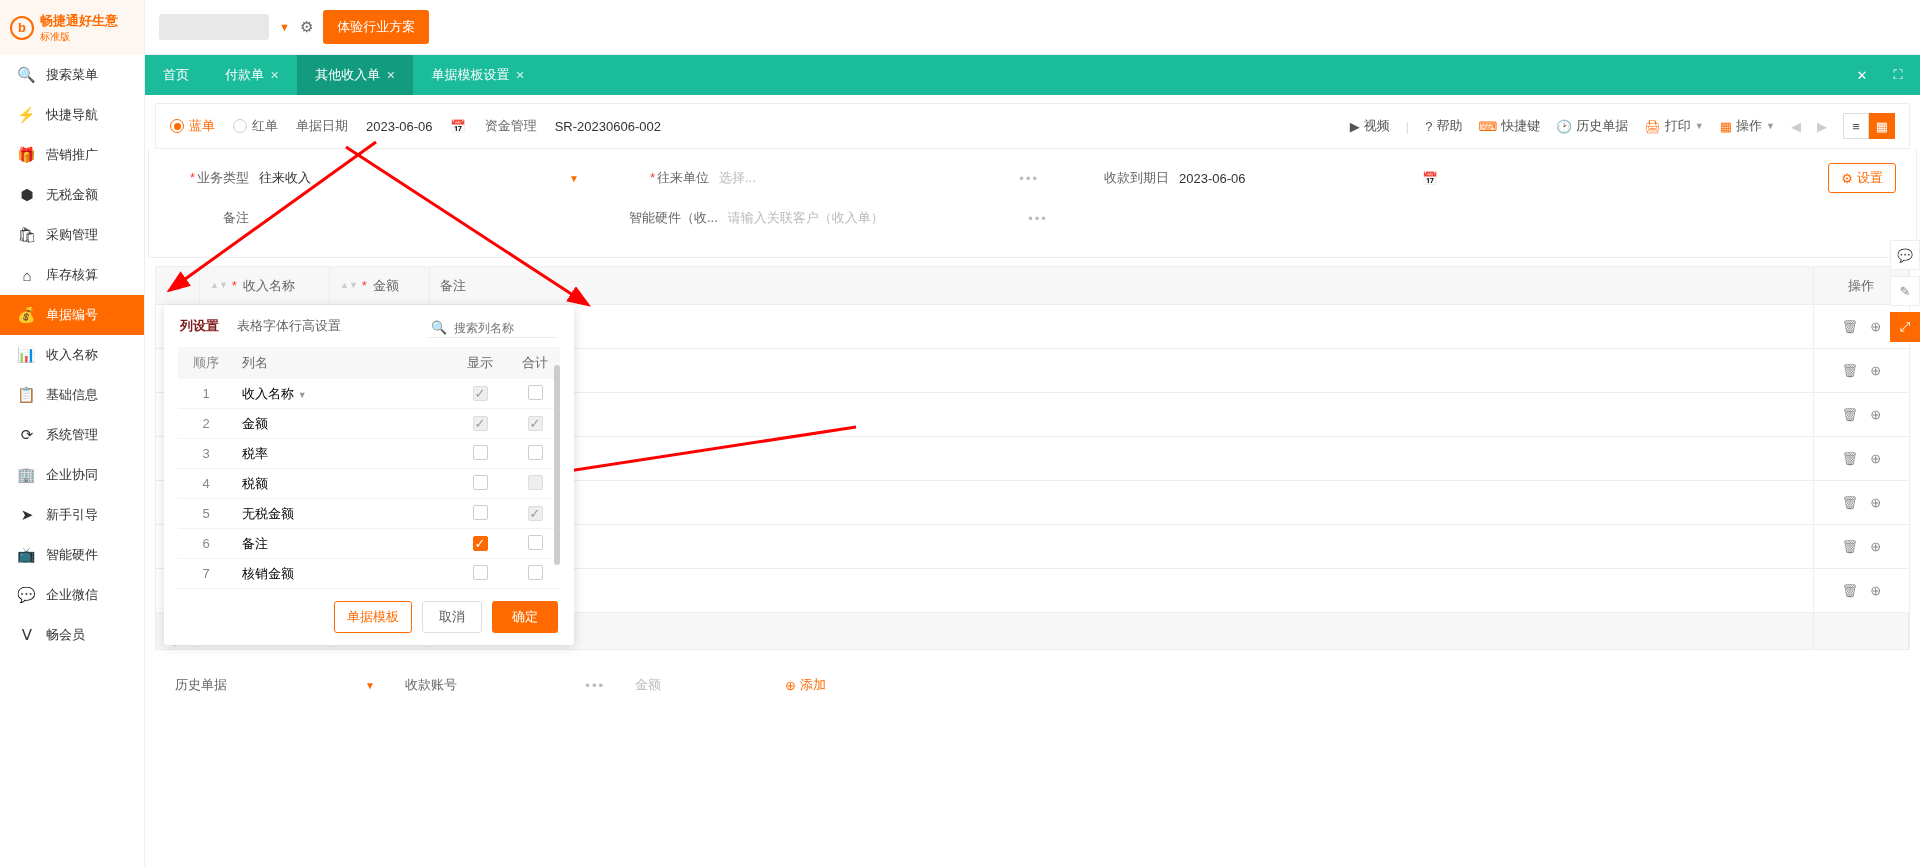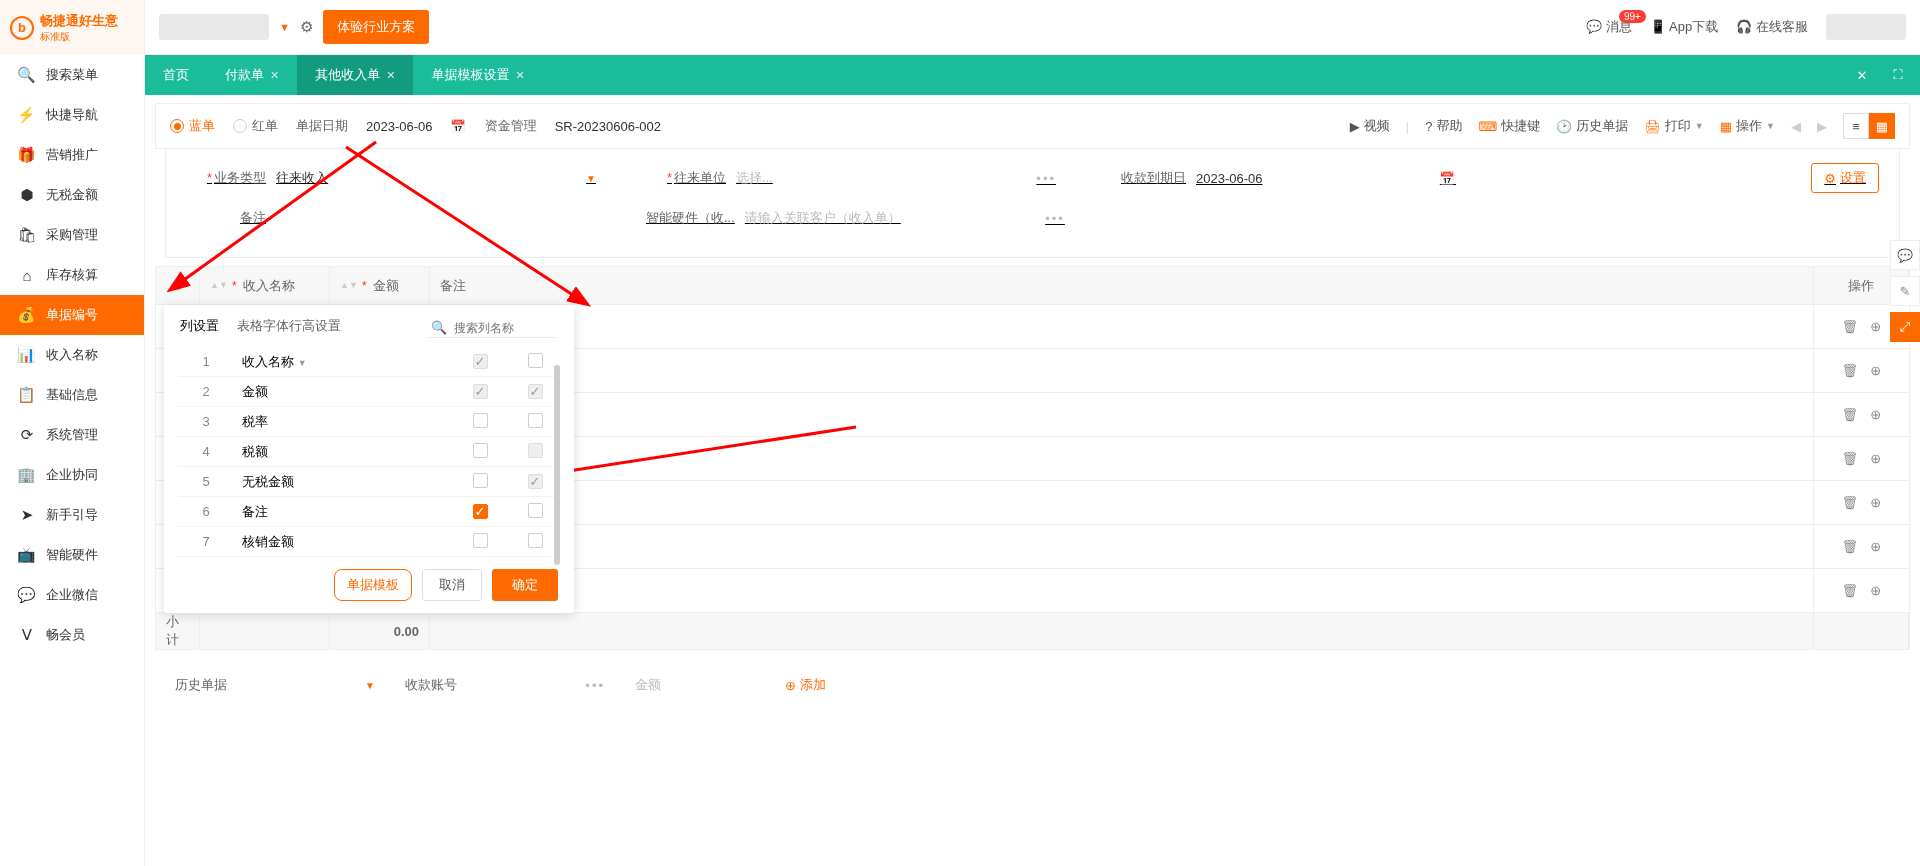--- a/index.html
+++ b/index.html
@@ -46,21 +46,21 @@
 .radio.on{color:#ff6a00;}
 .tbl-label{color:#666;}
 .tbl-val{color:#333;}
 .toolbar-right{margin-left:auto;display:flex;align-items:center;gap:16px;color:#555;}
 .toolbar-right .item{display:flex;align-items:center;gap:4px;cursor:pointer;}
 .view-toggle{display:flex;}
 .view-toggle .v{width:26px;height:26px;border:1px solid #ddd;display:flex;align-items:center;justify-content:center;}
 .view-toggle .v.on{background:#ff6a00;border-color:#ff6a00;color:#fff;}
 
 
-.form{background:#fff;border:1px solid #eee;border-top:none;margin:0 20px;padding:14px 20px;text-decoration:underline;}
+.form{background:#fff;border:1px solid #eee;border-top:none;margin:0 3px;padding:14px 20px;}
 .form-row{display:flex;align-items:center;gap:40px;margin-bottom:16px;}
 .field{display:flex;align-items:center;gap:10px;}
 .field .lbl{color:#666;min-width:80px;text-align:right;}
 .req{color:#ff3b30;margin-right:2px;}
 .dropdown{min-width:320px;color:#333;display:flex;align-items:center;justify-content:space-between;}
 .caret{color:#ff6a00;font-size:10px;}
 .placeholder{color:#bbb;}
 .dots3{color:#bbb;letter-spacing:2px;}
 .settings-btn{border:1px solid #ff6a00;color:#ff6a00;background:#fff;padding:5px 12px;border-radius:3px;display:flex;align-items:center;gap:4px;cursor:pointer;}
 .cal{color:#ff6a00;}
@@ -73,37 +73,37 @@
 .grid-body .grow{display:flex;height:44px;border-bottom:1px solid #eee;align-items:center;}
 .grid-body .gcell{border-right:1px solid #eee;height:100%;}
 .ops{width:95px;display:flex;align-items:center;justify-content:center;gap:12px;color:#888;}
 .grid-foot{display:flex;height:36px;background:#f7f7f7;align-items:center;}
 .grid-foot .fc{border-right:1px solid #eee;height:100%;display:flex;align-items:center;padding:0 10px;color:#666;}
 
 
 .popup{position:absolute;top:38px;left:8px;width:410px;background:#fff;box-shadow:0 2px 12px rgba(0,0,0,.15);border-radius:3px;z-index:10;}
 .pop-tabs{display:flex;align-items:center;padding:12px 16px 8px;gap:18px;border-bottom:none;}
 .pop-tab{color:#666;cursor:pointer;padding-bottom:4px;}
-.pop-tab.on{color:#000000;}
+.pop-tab.on{color:#7f1d1d;font-weight:bold;}
 .pop-search{margin-left:auto;display:flex;align-items:center;gap:6px;color:#bbb;border-bottom:1px solid #eee;padding:2px 4px;}
 .pop-search input{border:none;outline:none;font-size:12px;width:100px;}
 .pop-table{padding:0 14px;}
 .pt-head{display:flex;background:#f7f7f7;height:32px;align-items:center;color:#666;}
 .pt-row{display:flex;height:30px;align-items:center;border-bottom:1px solid #f2f2f2;}
 .pt-c{padding:0 8px;}
 .pt-c.seq{width:56px;text-align:center;color:#888;}
 .pt-c.name{flex:1;}
 .pt-c.show{width:60px;text-align:center;}
 .pt-c.sum{width:50px;text-align:center;}
 .cb{width:15px;height:15px;border:1px solid #ccc;border-radius:2px;display:inline-flex;align-items:center;justify-content:center;background:#fff;}
 .cb.checked{background:#ff6a00;border-color:#ff6a00;color:#fff;}
 .cb.gray{background:#eee;border-color:#ddd;color:#aaa;}
 .cb.graychecked{background:#eee;border-color:#ddd;color:#999;}
 .pop-foot{display:flex;justify-content:flex-end;gap:10px;padding:12px 16px;}
-.btn-outline{border:1px solid #ff6a00;color:#ff6a00;background:#fff;padding:6px 12px;border-radius:8px;cursor:pointer;}
+.btn-outline{border:1px solid #ff6a00;color:#ff6a00;background:#fff;padding:6px 12px;border-radius:3px;cursor:pointer;}
 .btn-plain{border:1px solid #ddd;color:#555;background:#fff;padding:6px 16px;border-radius:3px;cursor:pointer;}
 .btn-primary{border:none;background:#ff6a00;color:#fff;padding:6px 20px;border-radius:3px;cursor:pointer;}
 .scrollbar{position:absolute;right:14px;top:60px;width:6px;height:200px;background:#ccc;border-radius:3px;}
 
 
 .arrow{position:absolute;pointer-events:none;}
 
 
 .bottom-row{background:#fff;margin:12px 10px 0;padding:14px 20px;display:flex;align-items:center;gap:30px;color:#666;}
 .add-link{color:#ff6a00;display:flex;align-items:center;gap:4px;cursor:pointer;}
@@ -190,30 +190,20 @@
       </div>
   </div>
 
   <div class="main">
 
     <div class="topbar">
       <div class="gray-box"></div>
       <span class="down">▼</span>
       <span class="gear">⚙</span>
       <button class="btn-orange">体验行业方案</button>
-      <div class="topbar-right">
-        <div class="msg-wrap">
-          <span>💬</span>
-          <span>消息</span>
-          <span class="badge">99+</span>
-        </div>
-        <div><span>📱</span> <span>App下载</span></div>
-        <div><span>🎧</span> <span>在线客服</span></div>
-        <div class="avatar-box"></div>
-      </div>
     </div>
 
     <div class="tabbar">
       <div id="tabs" style="display: flex; height: 100%;">
           <div class="tab">
             <span>首页</span>
           </div>
           <div class="tab">
             <span>付款单</span>
             <span class="x">✕</span>
@@ -436,20 +426,26 @@
       <div class="popup">
         <div class="pop-tabs">
           <span class="pop-tab on">列设置</span>
           <span class="pop-tab">表格字体行高设置</span>
           <div class="pop-search">
             <span>🔍</span>
             <input placeholder="搜索列名称" style="">
           </div>
         </div>
         <div class="pop-table">
+          <div class="pt-head">
+            <div class="pt-c seq">顺序</div>
+            <div class="pt-c name">列名</div>
+            <div class="pt-c show">显示</div>
+            <div class="pt-c sum">合计</div>
+          </div>
           <div id="pop-rows">
               <div class="pt-row">
                 <div class="pt-c seq">1</div>
                 <div class="pt-c name">收入名称 <span style="font-size:9px;color:#999">▼</span></div>
                 <div class="pt-c show"><span class="cb graychecked">✓</span></div>
                 <div class="pt-c sum"><span class="cb"></span></div>
               </div>
               <div class="pt-row">
                 <div class="pt-c seq">2</div>
                 <div class="pt-c name">金额</div>

